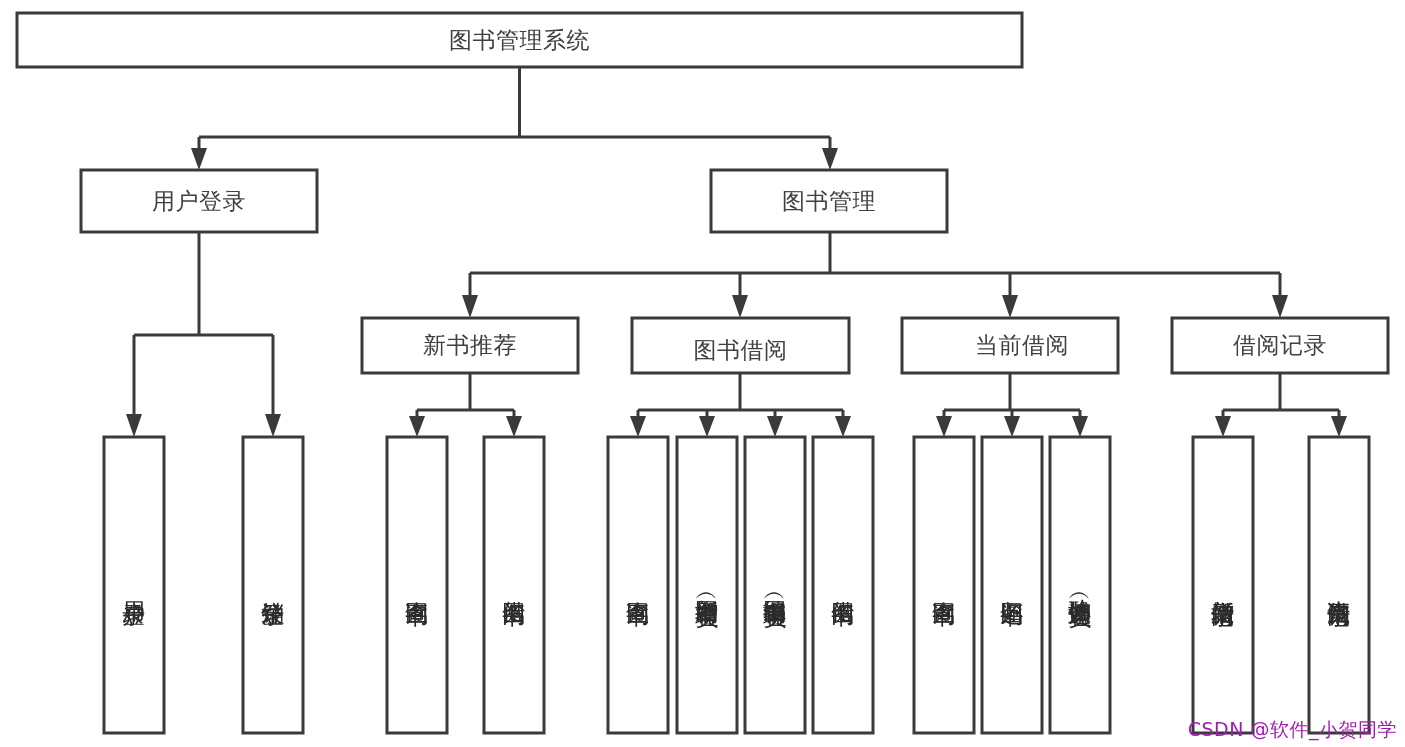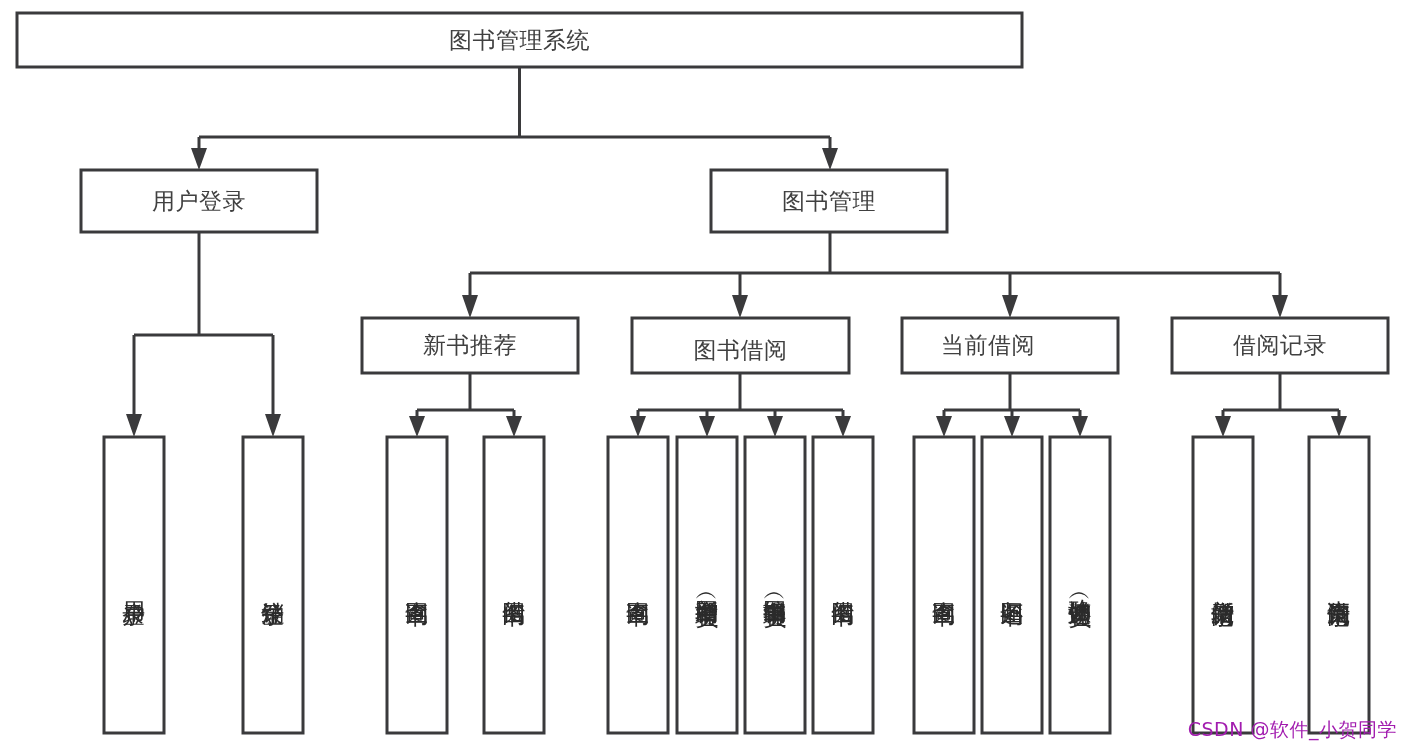--- a/index.html
+++ b/index.html
@@ -184,21 +184,21 @@
     <rect class="node-rect" x="1309" y="437" width="60" height="296"></rect>
   </svg>
 
   <div class="node-label-h" style="left:17px; top:13px; width:1005px; height:54px;">图书管理系统</div>
 
   <div class="node-label-h" style="left:81px; top:170px; width:236px; height:62px;">用户登录</div>
   <div class="node-label-h" style="left:362px; top:318px; width:216px; height:55px;">新书推荐</div>
 
   <div class="node-label-h" style="left:711px; top:170px; width:236px; height:62px;">图书管理</div>
   <div class="node-label-h" style="left:632px; top:318px; width:217px; height:64px;">图书借阅</div>
-  <div class="node-label-h" style="left:902px; top:318px; width:172px; height:55px;">当前借阅</div>
+  <div class="node-label-h" style="left:936px; top:318px; width:172px; height:55px;">当前借阅</div>
   <div class="node-label-h" style="left:1172px; top:318px; width:216px; height:55px;">借阅记录</div>
 
   <div class="node-label-v" style="left:104px; top:437px; width:60px; height:296px;">用户登录</div>
   <div class="node-label-v" style="left:243px; top:437px; width:60px; height:296px;">注销登录</div>
   <div class="node-label-v" style="left:387px; top:437px; width:60px; height:296px;">查询图书</div>
   <div class="node-label-v" style="left:484px; top:437px; width:60px; height:296px;">借阅图书</div>
   <div class="node-label-v" style="left:608px; top:437px; width:60px; height:296px;">查询图书</div>
   <div class="node-label-v" style="left:677px; top:437px; width:60px; height:296px;">新增图书（管理员）</div>
   <div class="node-label-v" style="left:745px; top:437px; width:60px; height:296px;">编辑图书（管理员）</div>
   <div class="node-label-v" style="left:813px; top:437px; width:60px; height:296px;">借阅图书</div>

